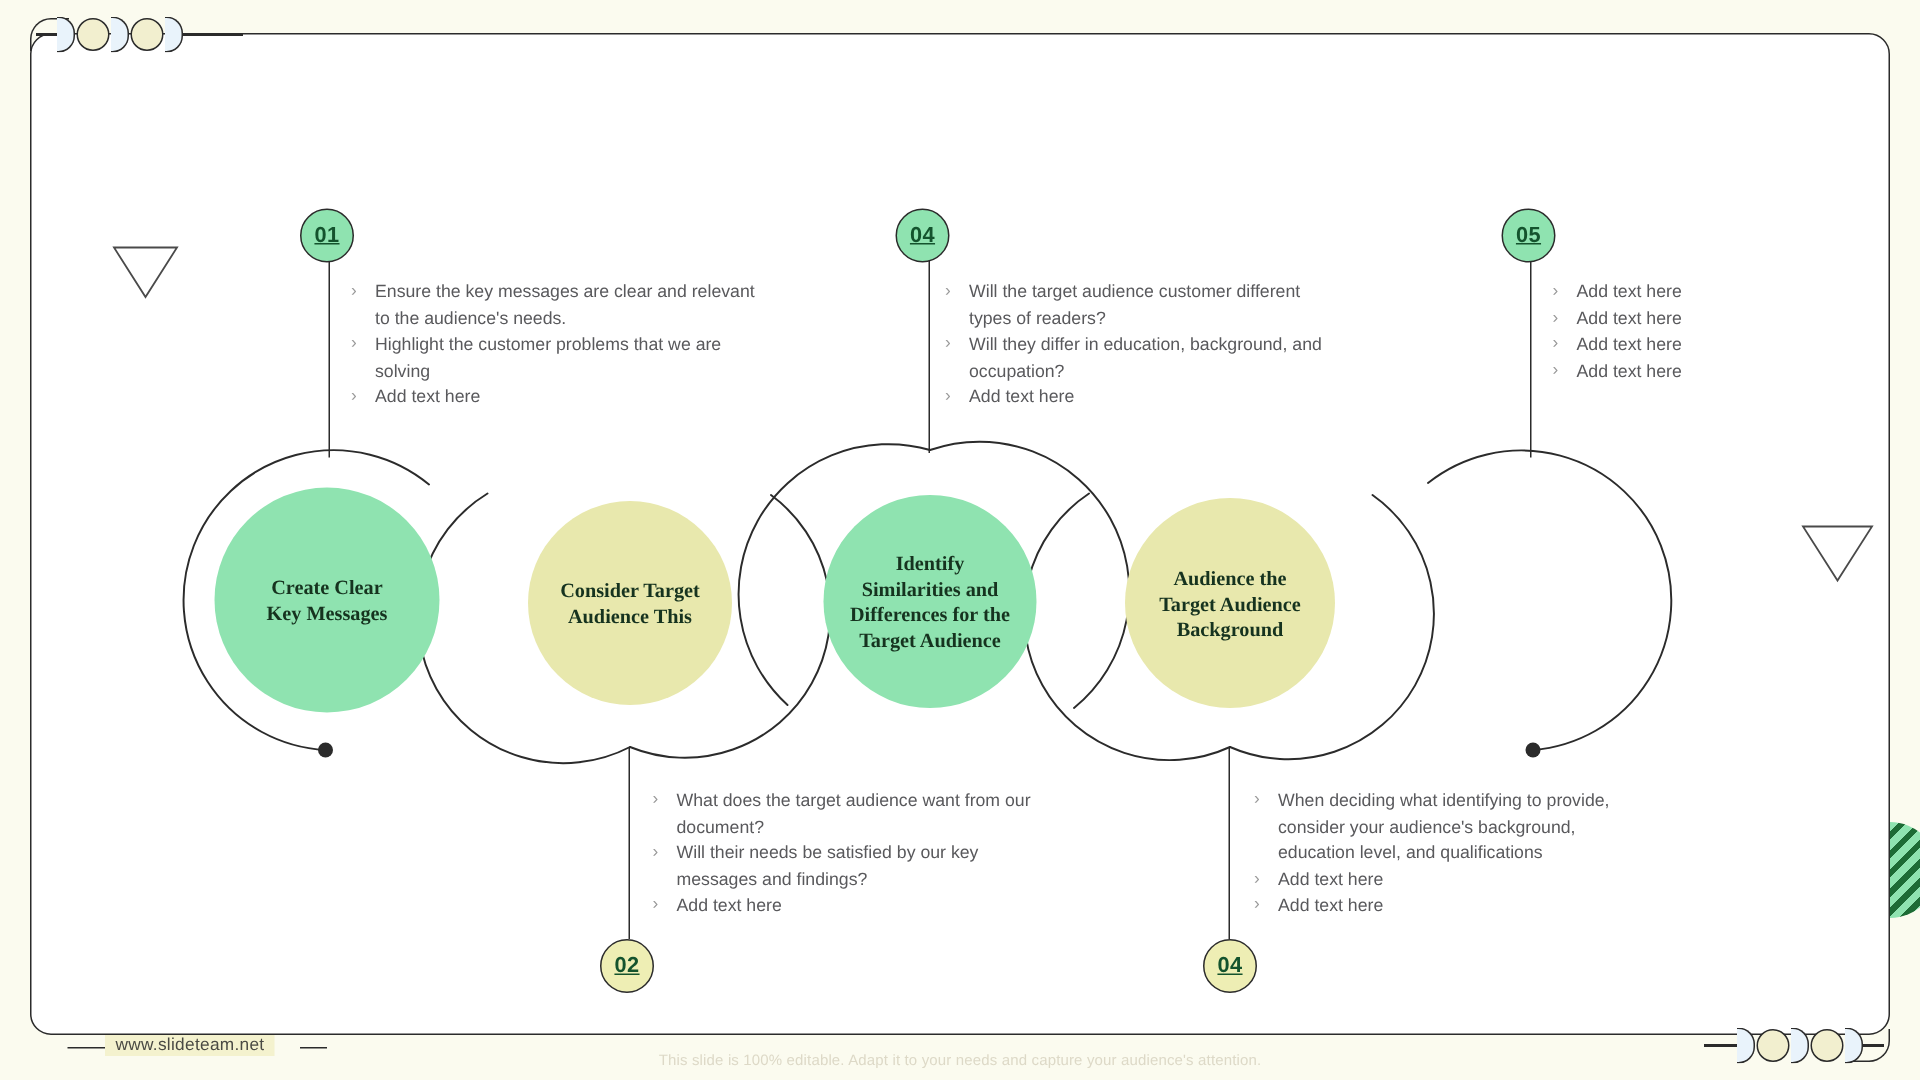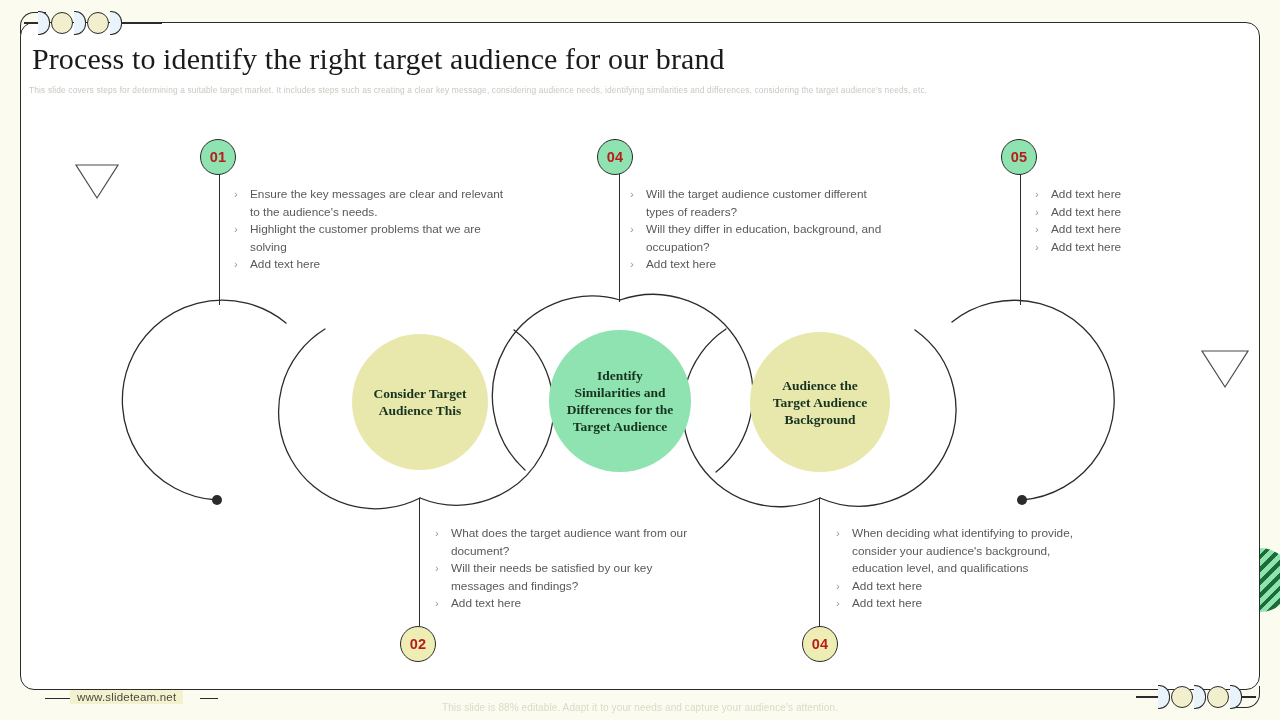--- a/index.html
+++ b/index.html
@@ -120,24 +120,25 @@
     border-radius:50%;
     background:repeating-linear-gradient(135deg,#1d6b35 0 4px,#8fe3b0 4px 9px);
   }
   
   .node-badge{
     position:absolute;
     width:36px;height:36px;
     border-radius:50%;
     border:1.3px solid #2b2b2b;
     display:flex;align-items:center;justify-content:center;
-    font-size:14.5px;font-weight:bold;color:#b91c1c;
+    font-size:14.5px;font-weight:bold;color:#14532d;
     box-sizing:border-box;
     letter-spacing:.3px;
     z-index:6;
+    text-decoration:underline;
   }
   .badge-green{background:#8fe3b0;}
   .badge-yellow{background:#eeeeb4;}
   .stem{
     position:absolute;width:1.3px;background:#2b2b2b;z-index:2;
   }
   .inner-circle{
     position:absolute;
     border-radius:50%;
     display:flex;align-items:center;justify-content:center;
@@ -224,22 +225,20 @@
   <div class="logo logo-br">
     <span class="bar seg" style="width:22px;"></span>
     <span class="dhalf seg"></span>
     <span class="circ seg" style="margin:0 1px;"></span>
     <span class="dhalf seg"></span>
     <span class="circ seg" style="margin:0 1px;"></span>
     <span class="dhalf seg"></span>
     <span class="bar seg" style="width:14px;"></span>
   </div>
 
-  <div class="title">Process to identify the right target audience for our brand</div>
-  <div class="subtitle">This slide covers steps for determining a suitable target market.  It includes steps such as creating a clear key message, considering audience needs, identifying similarities and differences, considering the target audience's needs, etc.</div>
 
   <svg class="arc-svg" viewBox="0 0 1280 720">
 
     <path d="M 286 323 A 100 100 0 1 0 217 500" fill="none" stroke="#2b2b2b" stroke-width="1.3" stroke-linecap="round"></path>
     <circle cx="217" cy="500" r="5" fill="#2b2b2b"></circle>
 
     <path d="M 325 329 A 97 97 0 0 0 420 498" fill="none" stroke="#2b2b2b" stroke-width="1.3" stroke-linecap="round"></path>
     <path d="M 420 498 A 97 97 0 0 0 514 330" fill="none" stroke="#2b2b2b" stroke-width="1.3" stroke-linecap="round"></path>
 
     <path d="M 525 470 A 100 100 0 0 1 620 300" fill="none" stroke="#2b2b2b" stroke-width="1.3" stroke-linecap="round"></path>
@@ -247,20 +246,26 @@
 
     <path d="M 726 329 A 97 97 0 0 0 820 498" fill="none" stroke="#2b2b2b" stroke-width="1.3" stroke-linecap="round"></path>
     <path d="M 820 498 A 97 97 0 0 0 915 330" fill="none" stroke="#2b2b2b" stroke-width="1.3" stroke-linecap="round"></path>
 
     <path d="M 952 322 A 100 100 0 1 1 1022 500" fill="none" stroke="#2b2b2b" stroke-width="1.3" stroke-linecap="round"></path>
     <circle cx="1022" cy="500" r="5" fill="#2b2b2b"></circle>
   </svg>
 
   <div class="stem" style="left:219px;top:170px;height:135px;"></div>
   <div class="node-badge badge-green" style="left:200px;top:139px;">01</div>
+  <div class="inner-circle ic-green" style="left:143px;top:325px;width:150px;height:150px;">
+    <div>
+      <div>Create Clear</div>
+      <div>Key Messages</div>
+    </div>
+  </div>
   <div class="bullets" style="left:234px;top:186px;width:275px;">
     <div class="bullet-row">
       <span class="bullet-mark">›</span>
       <span class="bullet-text">Ensure the key messages are clear and relevant to the audience's needs.</span>
     </div>
     <div class="bullet-row">
       <span class="bullet-mark">›</span>
       <span class="bullet-text">Highlight the customer problems that we are solving</span>
     </div>
     <div class="bullet-row">
@@ -358,15 +363,15 @@
     </div>
     <div class="bullet-row">
       <span class="bullet-mark">›</span>
       <span class="bullet-text">Add text here</span>
     </div>
   </div>
 
   <div class="footer-line-l"></div>
   <div class="site-url">www.slideteam.net</div>
   <div class="footer-line-r"></div>
-  <div class="footer-note">This slide is 88% editable. Adapt it to your needs and capture your audience's attention.</div>
+  <div class="footer-note">This slide is 100% editable. Adapt it to your needs and capture your audience's attention.</div>
 
 </div>
 
 </body></html>

